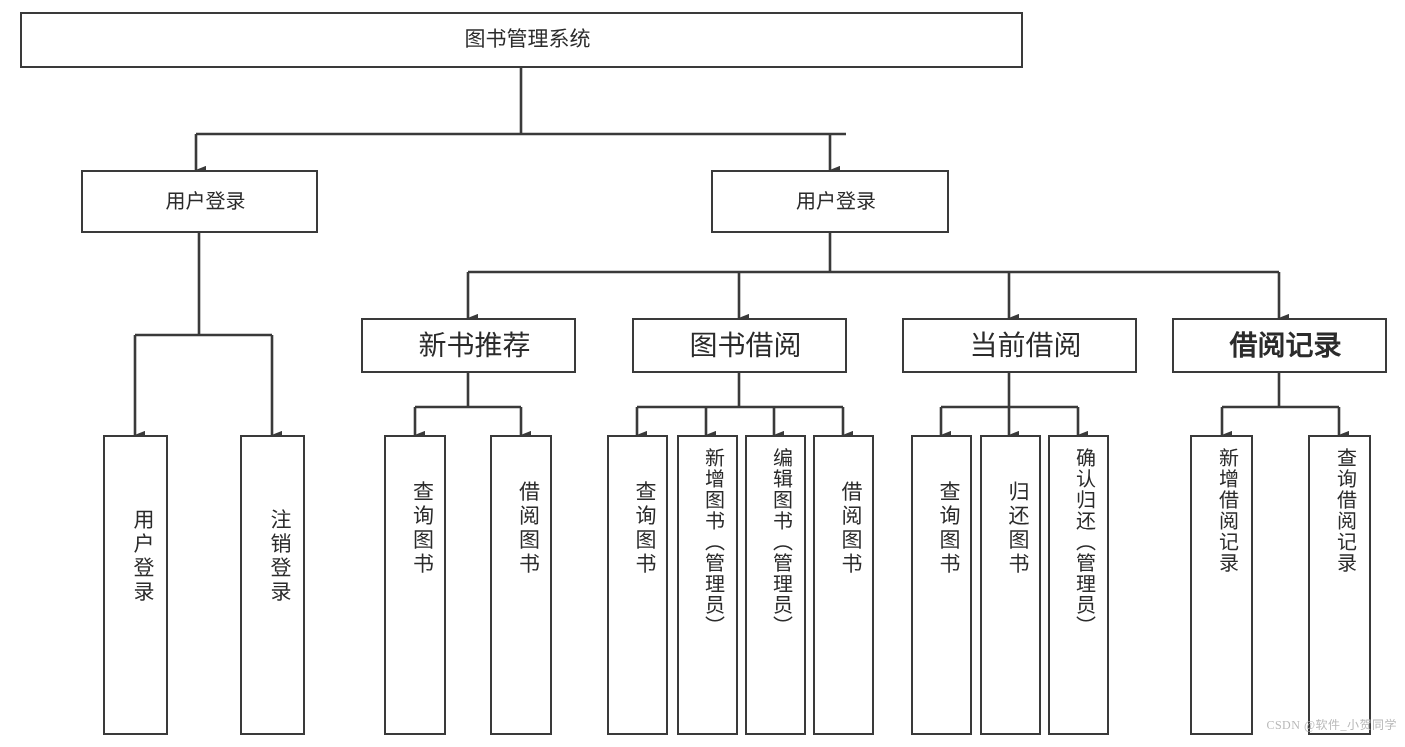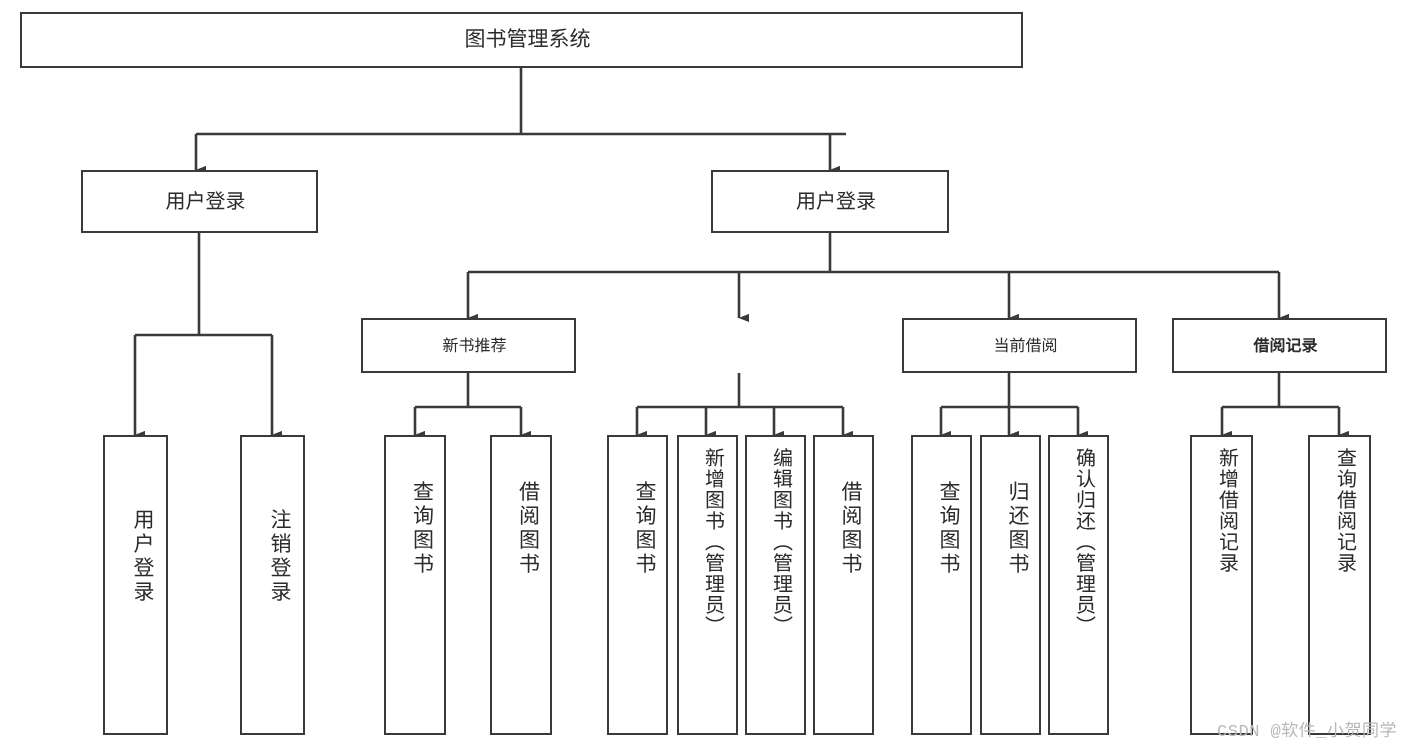--- a/index.html
+++ b/index.html
@@ -44,21 +44,21 @@
     text-align: center;
     white-space: pre;
   }
   .node-root .node-label {
     font-size: 21px;
   }
   .node-level2 .node-label {
     font-size: 20px;
   }
   .node-level3 .node-label {
-    font-size: 16px;
+    font-size: 28px;
   }
   .node-leaf {
     align-items: flex-start;
     padding-top: 10px;
   }
   .node-leaf .node-label {
     writing-mode: vertical-rl;
     text-orientation: upright;
     font-size: 21px;
     letter-spacing: 3px;
@@ -70,24 +70,24 @@
   }
   .node-leaf.leaf-mid .node-label {
     padding-top: 34px;
   }
   .node-leaf.leaf-low .node-label {
     padding-top: 62px;
   }
   #watermark {
     position: absolute;
     right: 8px;
-    bottom: 6px;
-    font-size: 17px;
+    bottom: 14px;
+    font-size: 12px;
     color: #b9b9b9;
-    font-family: Liberation Mono, monospace;
+    font-family: Liberation Serif, serif;
     letter-spacing: 0.5px;
     white-space: nowrap;
   }
 </style>
 </head>
 <body>
 
 <div id="diagram-canvas">
 
   <svg id="wire-layer" viewBox="0 0 1405 747" xmlns="http://www.w3.org/2000/svg">
@@ -150,20 +150,23 @@
   </div>
 
   <div class="node-box node-level2" style="left:711px; top:170px; width:238px; height:63px;">
     <span class="node-label">用户登录</span>
   </div>
 
   <div class="node-box node-level3" style="left:361px; top:318px; width:215px; height:55px;">
     <span class="node-label">新书推荐</span>
   </div>
 
+  <div class="node-box node-level3" style="left:632px; top:318px; width:215px; height:55px;">
+    <span class="node-label">图书借阅</span>
+  </div>
 
   <div class="node-box node-level3" style="left:902px; top:318px; width:235px; height:55px;">
     <span class="node-label">当前借阅</span>
   </div>
 
   <div class="node-box node-level3" style="left:1172px; top:318px; width:215px; height:55px;font-weight:bold;">
     <span class="node-label">借阅记录</span>
   </div>
 
   <div class="node-box node-leaf leaf-low" style="left:103px; top:435px; width:65px; height:300px;">

